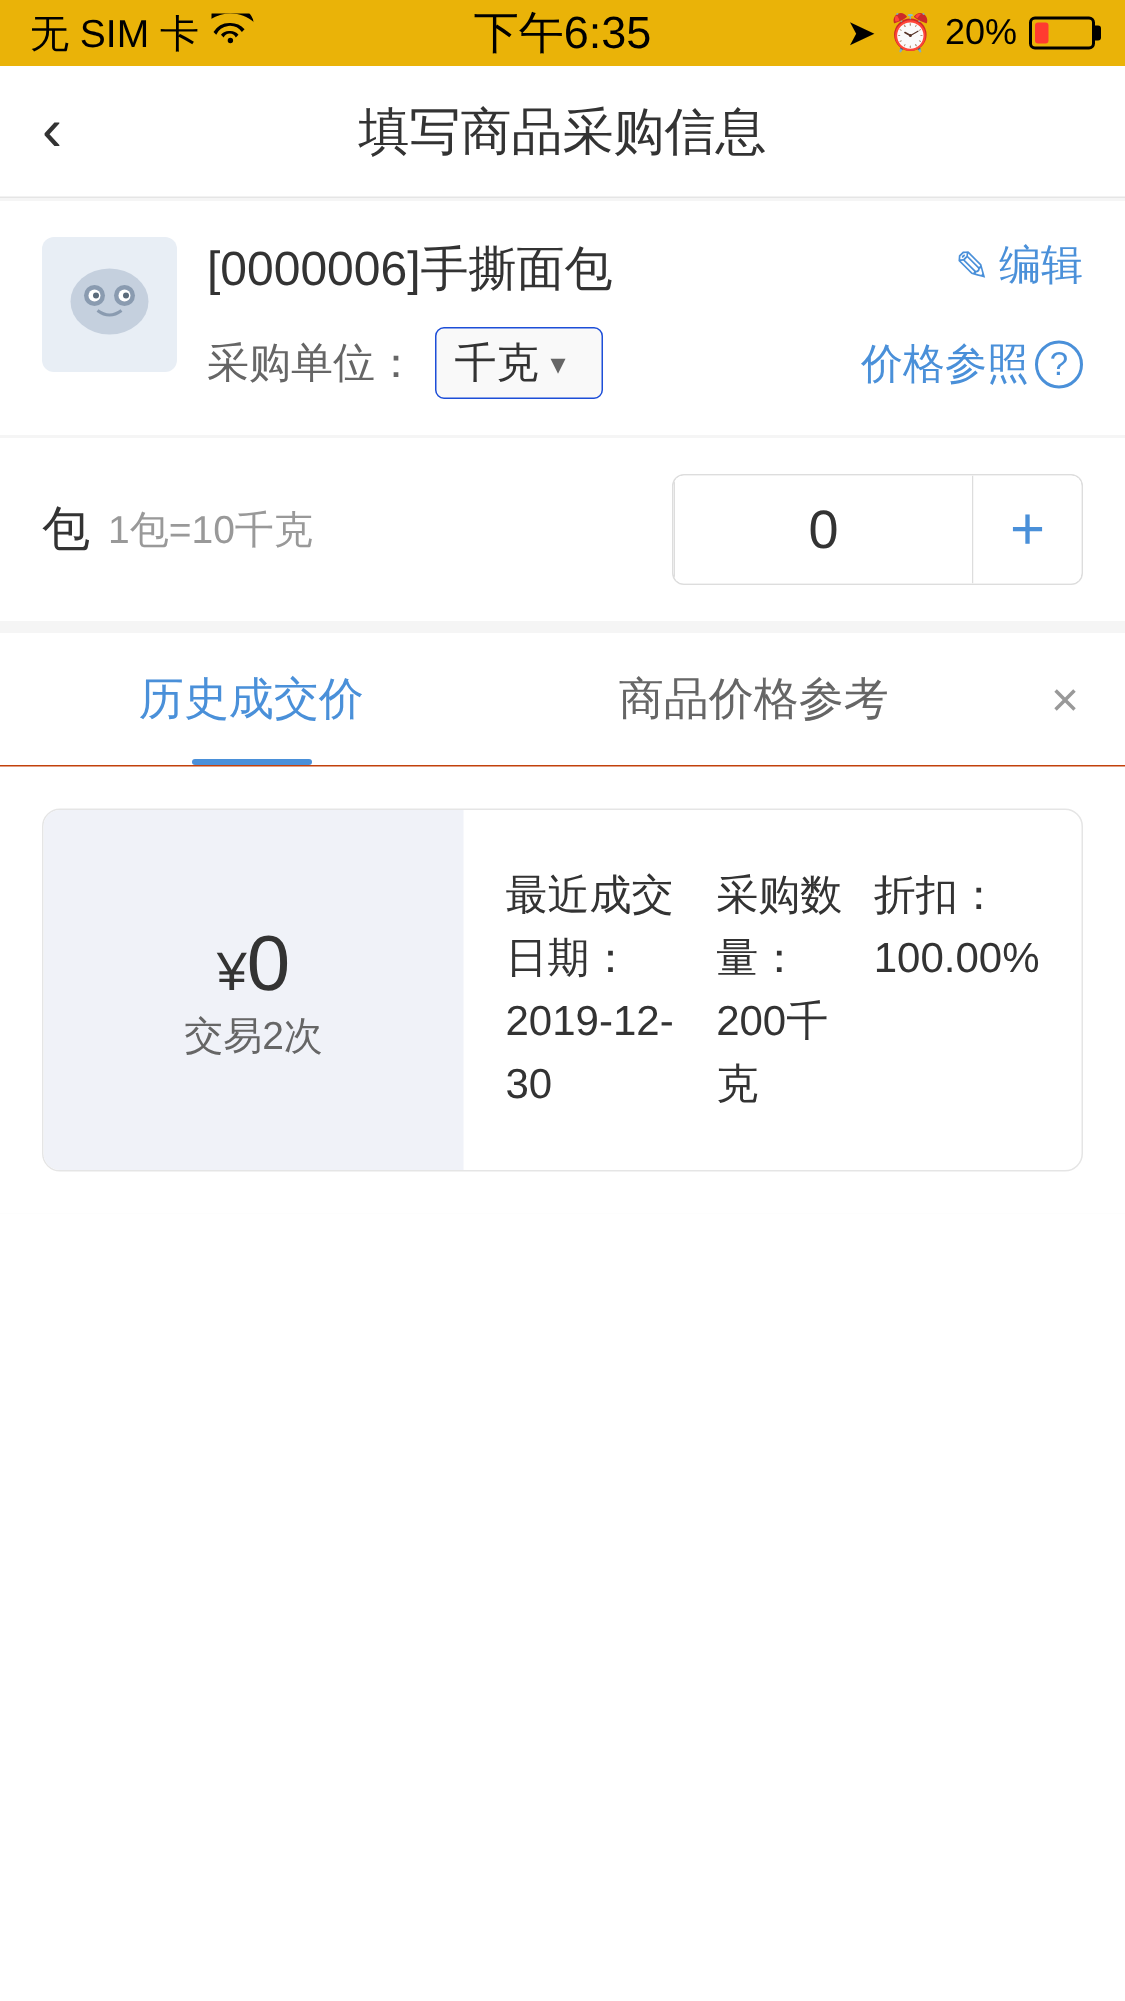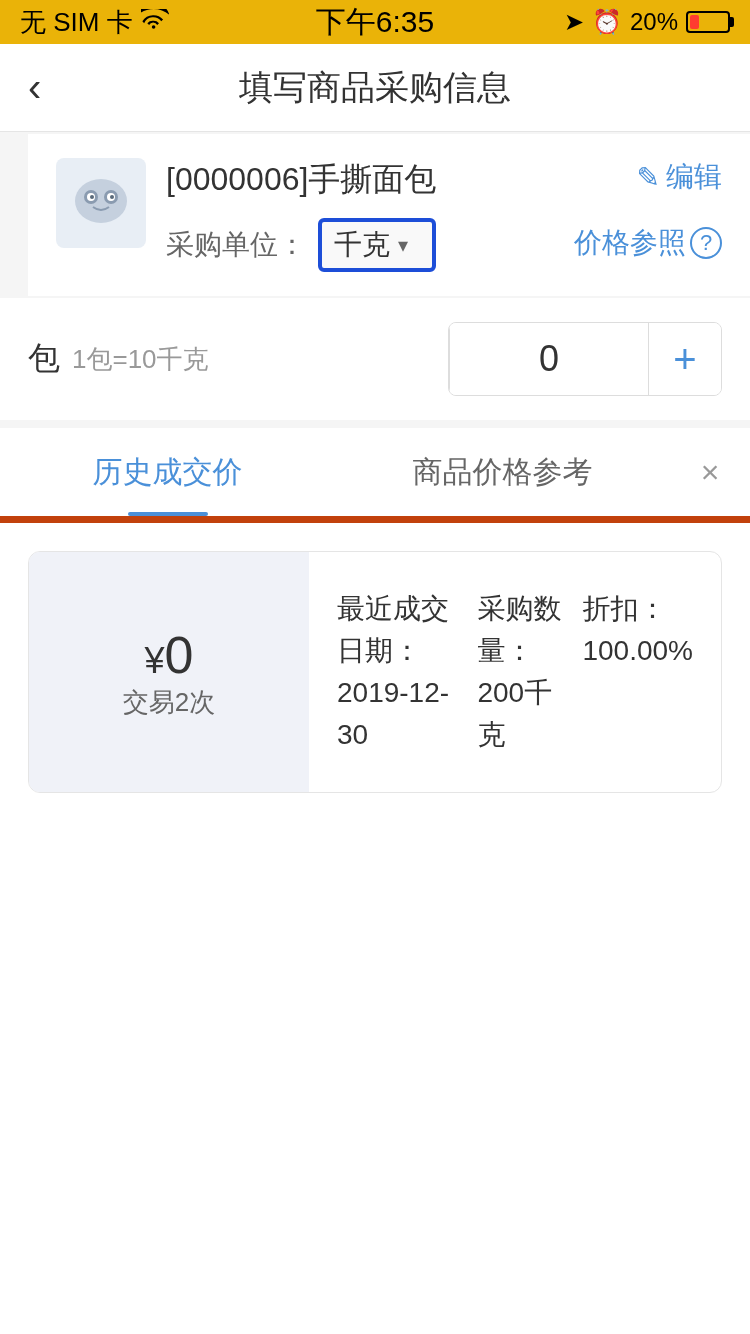--- a/index.html
+++ b/index.html
@@ -95,21 +95,20 @@
       font-size: 34px;
       font-weight: 500;
       color: #333;
     }
 
     
     .product-section {
       background: #fff;
       padding: 24px 28px;
       margin-top: 2px;
-      margin-left: 28px;
     }
     .product-header {
       display: flex;
       align-items: flex-start;
       justify-content: space-between;
     }
     .product-left {
       display: flex;
       align-items: flex-start;
       gap: 20px;
@@ -141,21 +140,21 @@
     .product-unit-row {
       display: flex;
       align-items: center;
       gap: 12px;
     }
     .unit-label {
       font-size: 28px;
       color: #666;
     }
     .unit-select {
-      border: 4px solid #1d4ed8;
+      border: 1px solid #1d4ed8;
       border-radius: 6px;
       padding: 4px 24px 4px 12px;
       font-size: 28px;
       color: #333;
       background: #f9f9f9;
       position: relative;
       display: flex;
       align-items: center;
       gap: 8px;
     }
@@ -251,21 +250,21 @@
     }
 
     
     .tabs-section {
       background: #fff;
       margin-top: 8px;
     }
     .tabs-header {
       display: flex;
       align-items: center;
-      border-bottom: 7px solid #c2410c;
+      border-bottom: 1px solid #c2410c;
       position: relative;
     }
     .tab-item {
       flex: 1;
       height: 88px;
       display: flex;
       align-items: center;
       justify-content: center;
       font-size: 30px;
       color: #666;

